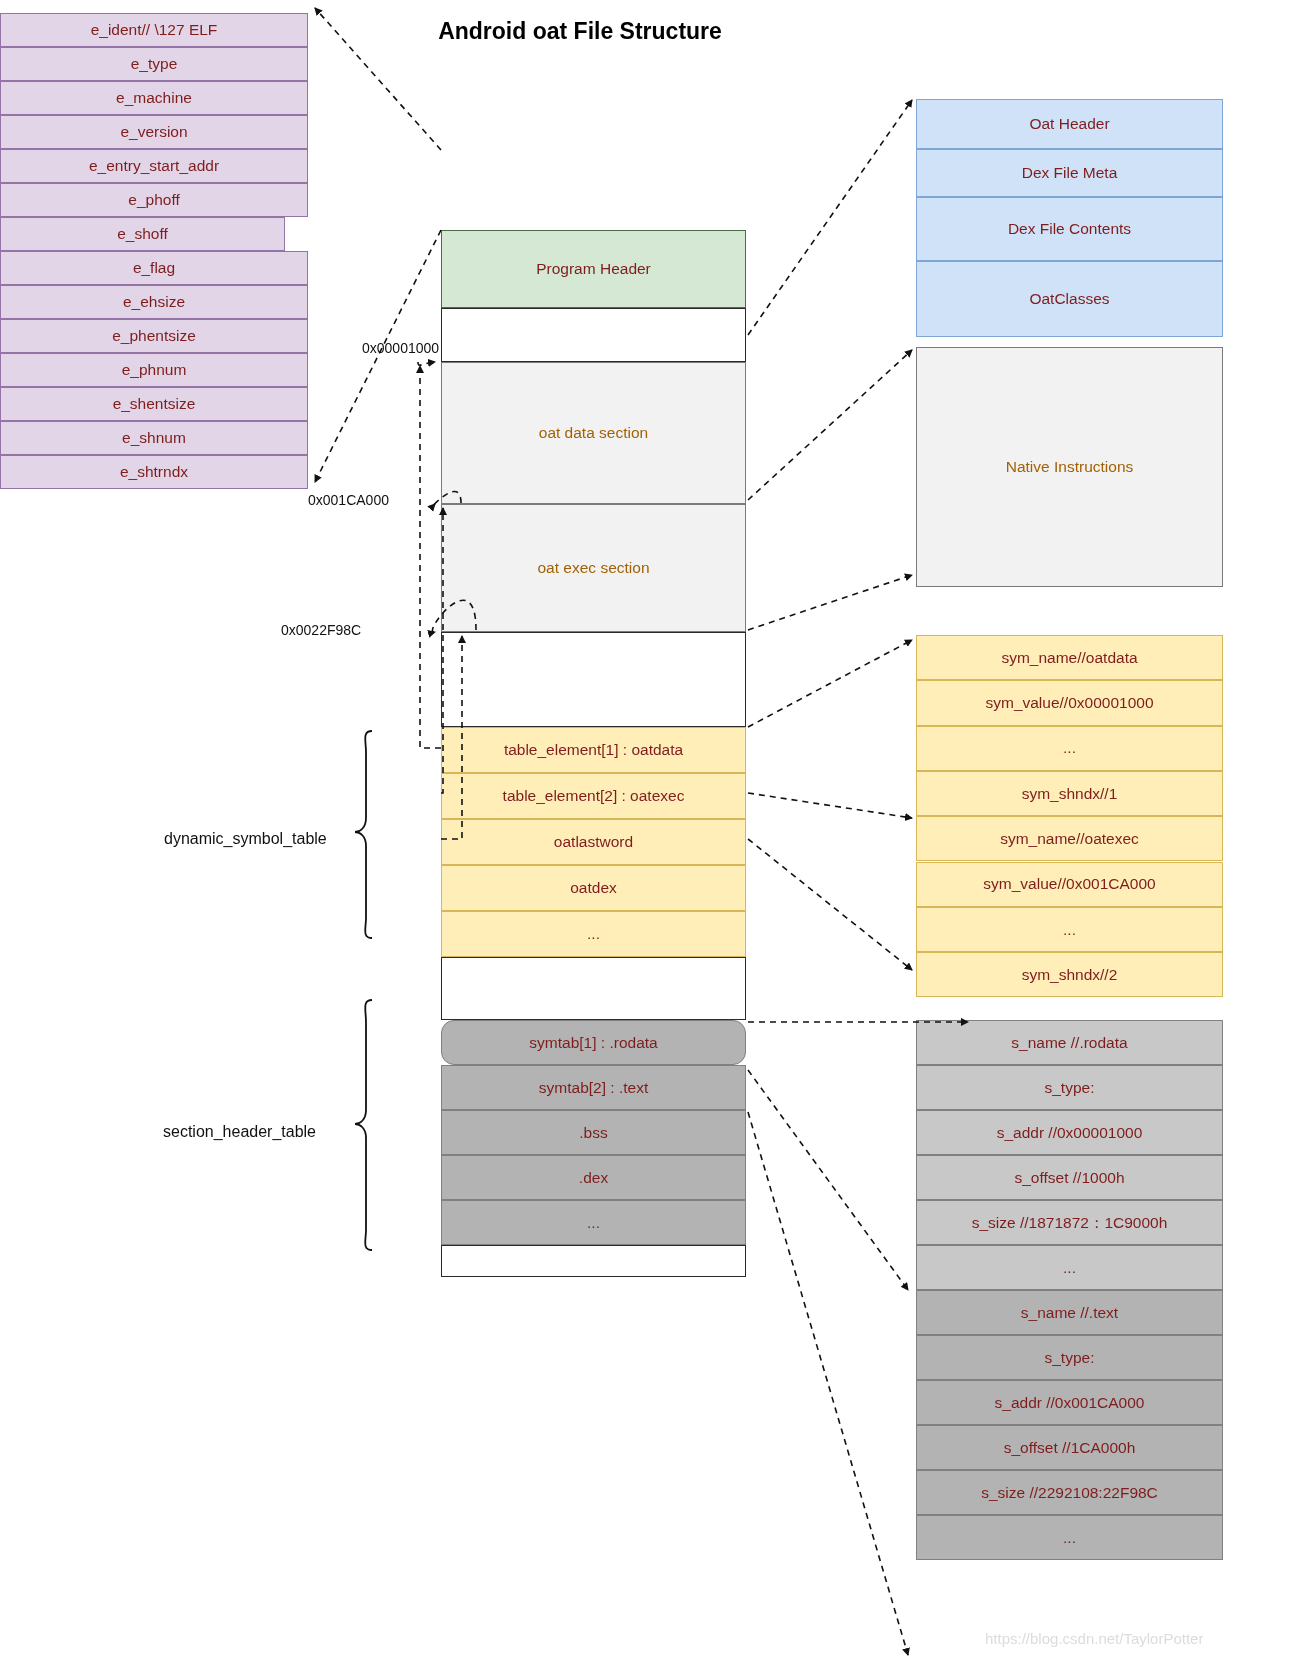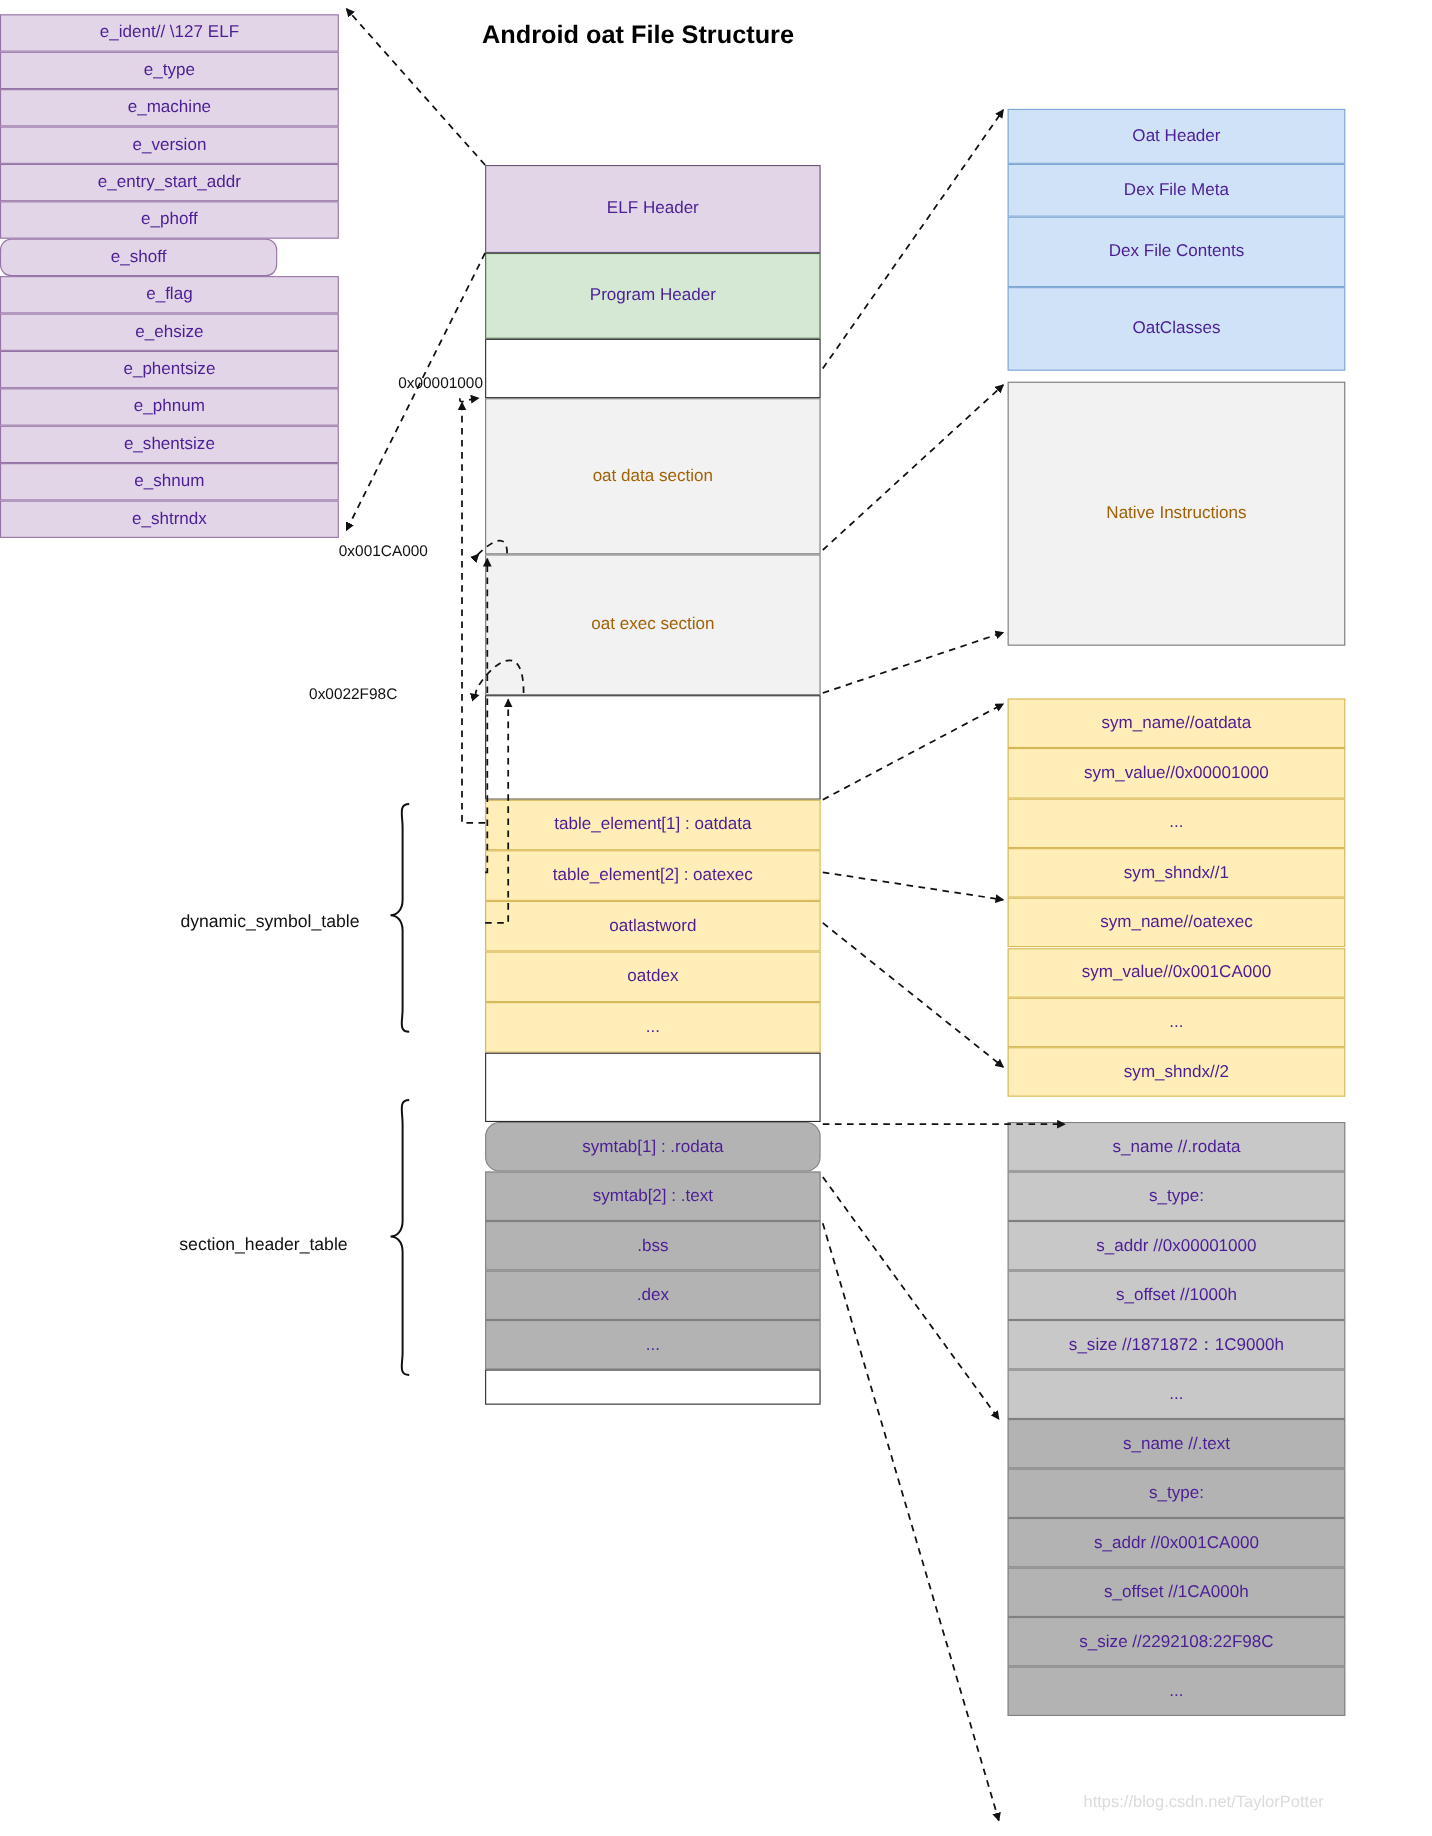--- a/index.html
+++ b/index.html
@@ -1,19 +1,19 @@
 <!DOCTYPE html>
 <html><head>
 <meta charset="utf-8">
 <style>
   html,body{margin:0;padding:0;background:#ffffff;}
   body{font-family:"Liberation Sans",sans-serif;}
   #root{position:relative;width:1302px;height:1669px;overflow:hidden;background:#fff;}
   .cell{position:absolute;box-sizing:border-box;display:flex;align-items:center;justify-content:center;
-        text-align:center;font-size:15.5px;color:#4c1d95;line-height:1.15;}
+        text-align:center;font-size:15.5px;color:#7f1d1d;line-height:1.15;}
   .elf{background:#e1d5e7;border:1px solid #9673a6;}
   .purple{background:#e1d5e7;border:1px solid #6a5278;}
   .green{background:#d5e8d4;border:1px solid #4c6b47;}
   .white{background:#ffffff;border:1px solid #2b2b2b;}
   .graysec{background:#f2f2f2;border:1px solid #7a7a7a;color:#a16207;}
   .blue{background:#cfe2f8;border:1px solid #7ea6d4;}
   .yellow{background:#ffeeb8;border:1px solid #d6b656;}
   .gray-l{background:#c8c8c8;border:1px solid #808080;}
   .gray-d{background:#b3b3b3;border:1px solid #808080;}
   #title{position:absolute;font-weight:bold;font-size:23px;color:#000;left:410px;top:18px;width:340px;text-align:center;}
@@ -41,21 +41,21 @@
       </div>
       <div class="cell elf" style="left: 0px; top: 115px; width: 308px; height: 34px; font-size: 15.5px;">
         <span>e_version</span>
       </div>
       <div class="cell elf" style="left: 0px; top: 149px; width: 308px; height: 34px; font-size: 15.5px;">
         <span>e_entry_start_addr</span>
       </div>
       <div class="cell elf" style="left: 0px; top: 183px; width: 308px; height: 34px; font-size: 15.5px;">
         <span>e_phoff</span>
       </div>
-      <div class="cell elf" style="left: 0px; top: 217px; width: 252px; height: 34px; font-size: 15.5px; border-radius: 10px;">
+      <div class="cell elf" style="left: 0px; top: 217px; width: 285px; height: 34px; font-size: 15.5px;">
         <span>e_shoff</span>
       </div>
       <div class="cell elf" style="left: 0px; top: 251px; width: 308px; height: 34px; font-size: 15.5px;">
         <span>e_flag</span>
       </div>
       <div class="cell elf" style="left: 0px; top: 285px; width: 308px; height: 34px; font-size: 15.5px;">
         <span>e_ehsize</span>
       </div>
       <div class="cell elf" style="left: 0px; top: 319px; width: 308px; height: 34px; font-size: 15.5px;">
         <span>e_phentsize</span>
@@ -67,23 +67,20 @@
         <span>e_shentsize</span>
       </div>
       <div class="cell elf" style="left: 0px; top: 421px; width: 308px; height: 34px; font-size: 15.5px;">
         <span>e_shnum</span>
       </div>
       <div class="cell elf" style="left: 0px; top: 455px; width: 308px; height: 34px; font-size: 15.5px;">
         <span>e_shtrndx</span>
       </div>
     </div>
 
-  <div class="cell purple" style="left:441px;top:150px;width:305px;height:80px;">
-      <span>ELF Header</span>
-    </div>
   <div class="cell green" style="left:441px;top:230px;width:305px;height:78px;">
       <span>Program Header</span>
     </div>
   <div class="cell white" style="left:441px;top:308px;width:305px;height:54px;"></div>
   <div class="cell graysec" style="left:441px;top:362px;width:305px;height:142px;">
       <span>oat data section</span>
     </div>
   <div class="cell graysec" style="left:441px;top:504px;width:305px;height:128px;">
       <span>oat exec section</span>
     </div>

